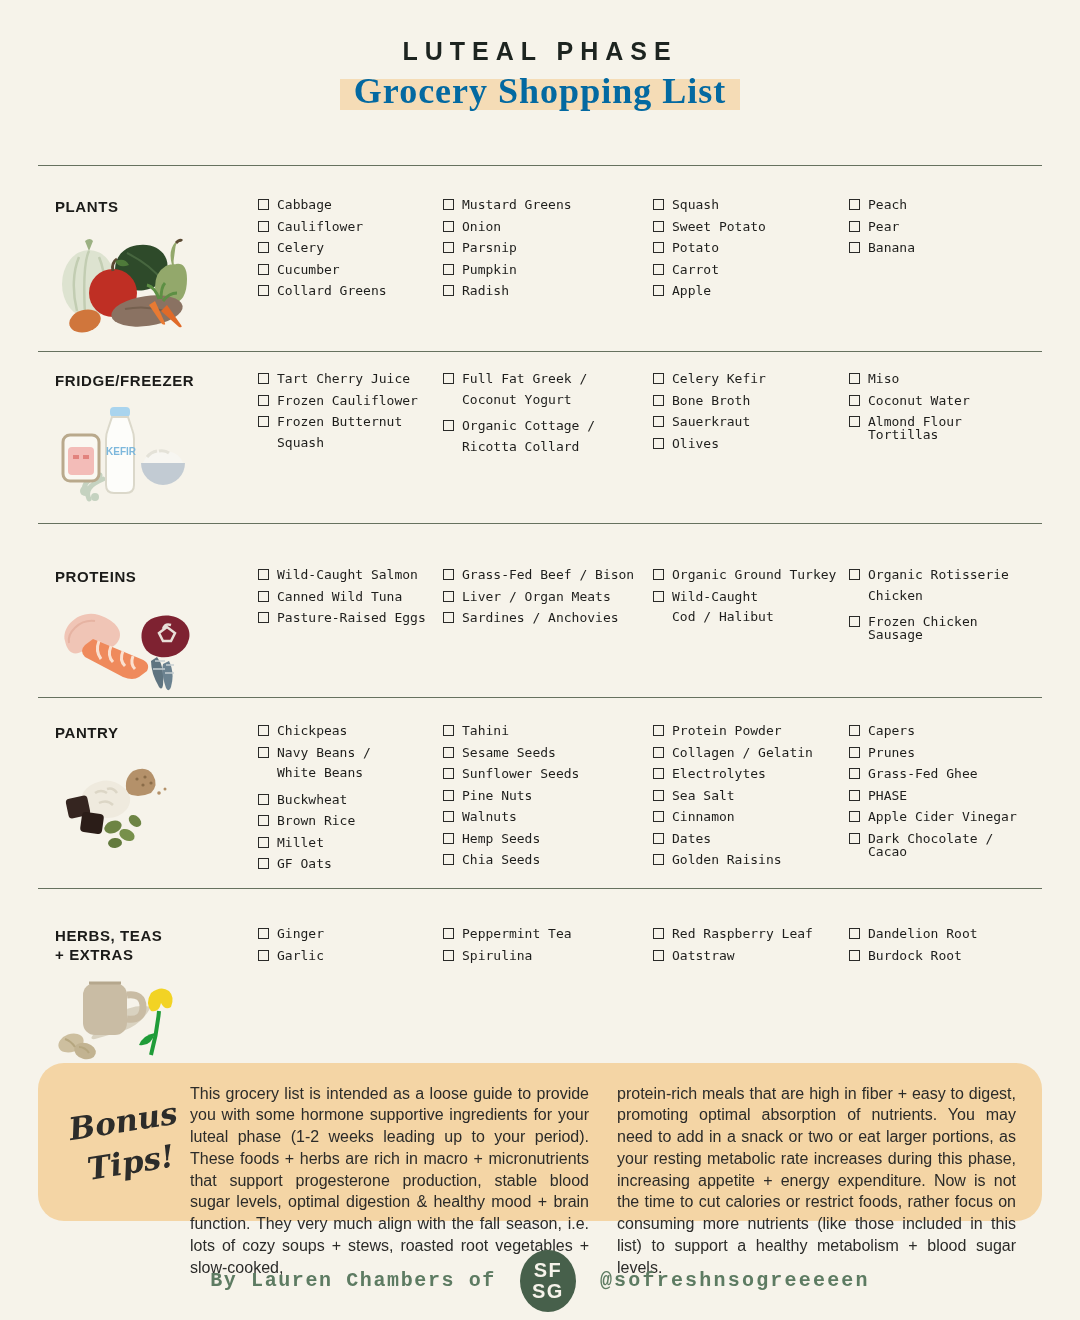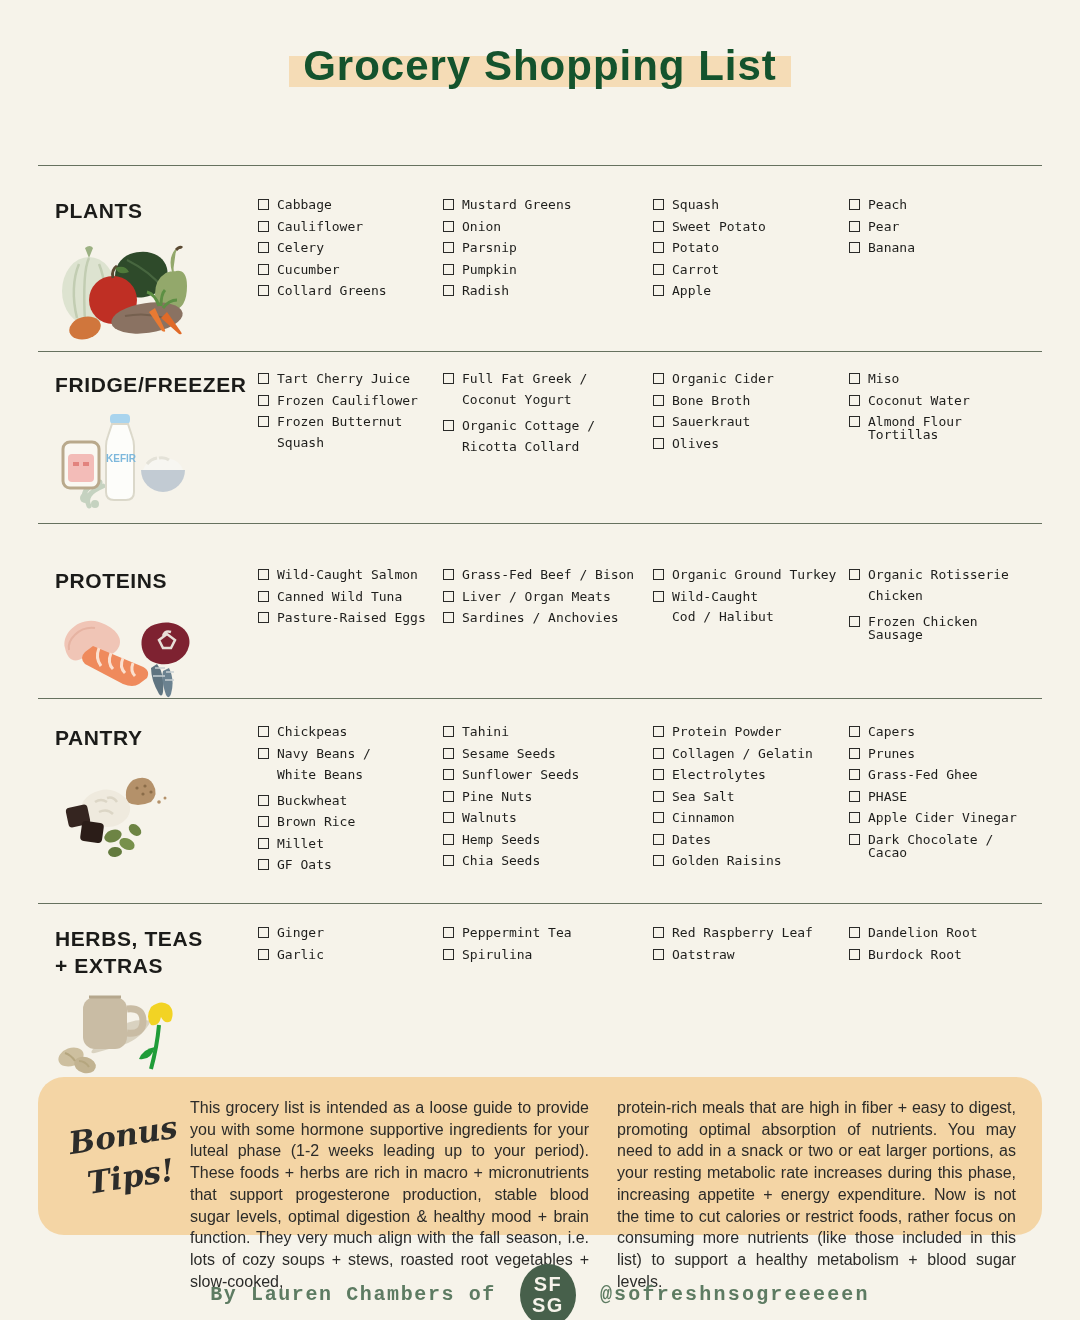--- a/index.html
+++ b/index.html
@@ -28,43 +28,44 @@
     position: absolute;
     left: -14px; right: -14px;
     bottom: 2px;
     height: 31px;
     background: #f5dcb6;
     z-index: 0;
   }
   .title {
     position: relative;
     z-index: 1;
-    font-size: 42px;
+    font-size: 36px;
     font-weight: 700;
     letter-spacing: 1px;
-    color: #14532d;
+    color: #0369a1;
     line-height: 1.1;
+    font-family: Liberation Serif, serif;
   }
 
   
   .section {
     display: grid;
     grid-template-columns: 220px 185px 210px 196px 1fr;
     margin: 0 38px;
     border-top: 1px solid #66715f;
   }
   .section-plants   { min-height: 186px; padding-top: 32px; }
   .section-fridge   { min-height: 172px; padding-top: 20px; }
   .section-proteins { min-height: 174px; padding-top: 44px; }
   .section-pantry   { min-height: 191px; padding-top: 26px; }
-  .section-herbs    { min-height: 154px; padding-top: 22px; margin-top: 14px; }
+  .section-herbs    { min-height: 154px; padding-top: 38px; }
 
   .section-left { padding-left: 17px; }
   .section-label {
-    font-size: 21px;
+    font-size: 15px;
     font-weight: 700;
     letter-spacing: 0.6px;
     color: #1b1b19;
     white-space: pre-line;
     line-height: 1.25;
   }
   .section-icon { margin-top: 12px; display: block; }
 
   .col { padding-right: 8px; }
   .item {
@@ -149,20 +150,21 @@
     letter-spacing: 1.5px;
     line-height: 1.05;
   }
 </style>
 </head>
 <body>
 
 <div class="page">
 
   <div class="header">
+    <div class="eyebrow">LUTEAL PHASE</div>
     <div class="title-wrap">
       <div class="title-highlight"></div>
       <div class="title">Grocery Shopping List</div>
     </div>
   </div>
 
   <div class="section section-plants">
     <div class="section-left">
       <div class="section-label">PLANTS</div>
       <svg class="section-icon" width="140" height="104" viewBox="0 0 140 104">
@@ -302,21 +304,21 @@
 Coconut Yogurt</span>
           </div>
           <div class="item">
             <span class="cb"></span>
             <span class="item-label wrapped">Organic Cottage /
 Ricotta Collard</span>
           </div>
         </div><div class="col">
           <div class="item">
             <span class="cb"></span>
-            <span class="item-label">Organic Cider</span>
+            <span class="item-label">Celery Kefir</span>
           </div>
           <div class="item">
             <span class="cb"></span>
             <span class="item-label">Bone Broth</span>
           </div>
           <div class="item">
             <span class="cb"></span>
             <span class="item-label">Sauerkraut</span>
           </div>
           <div class="item">

